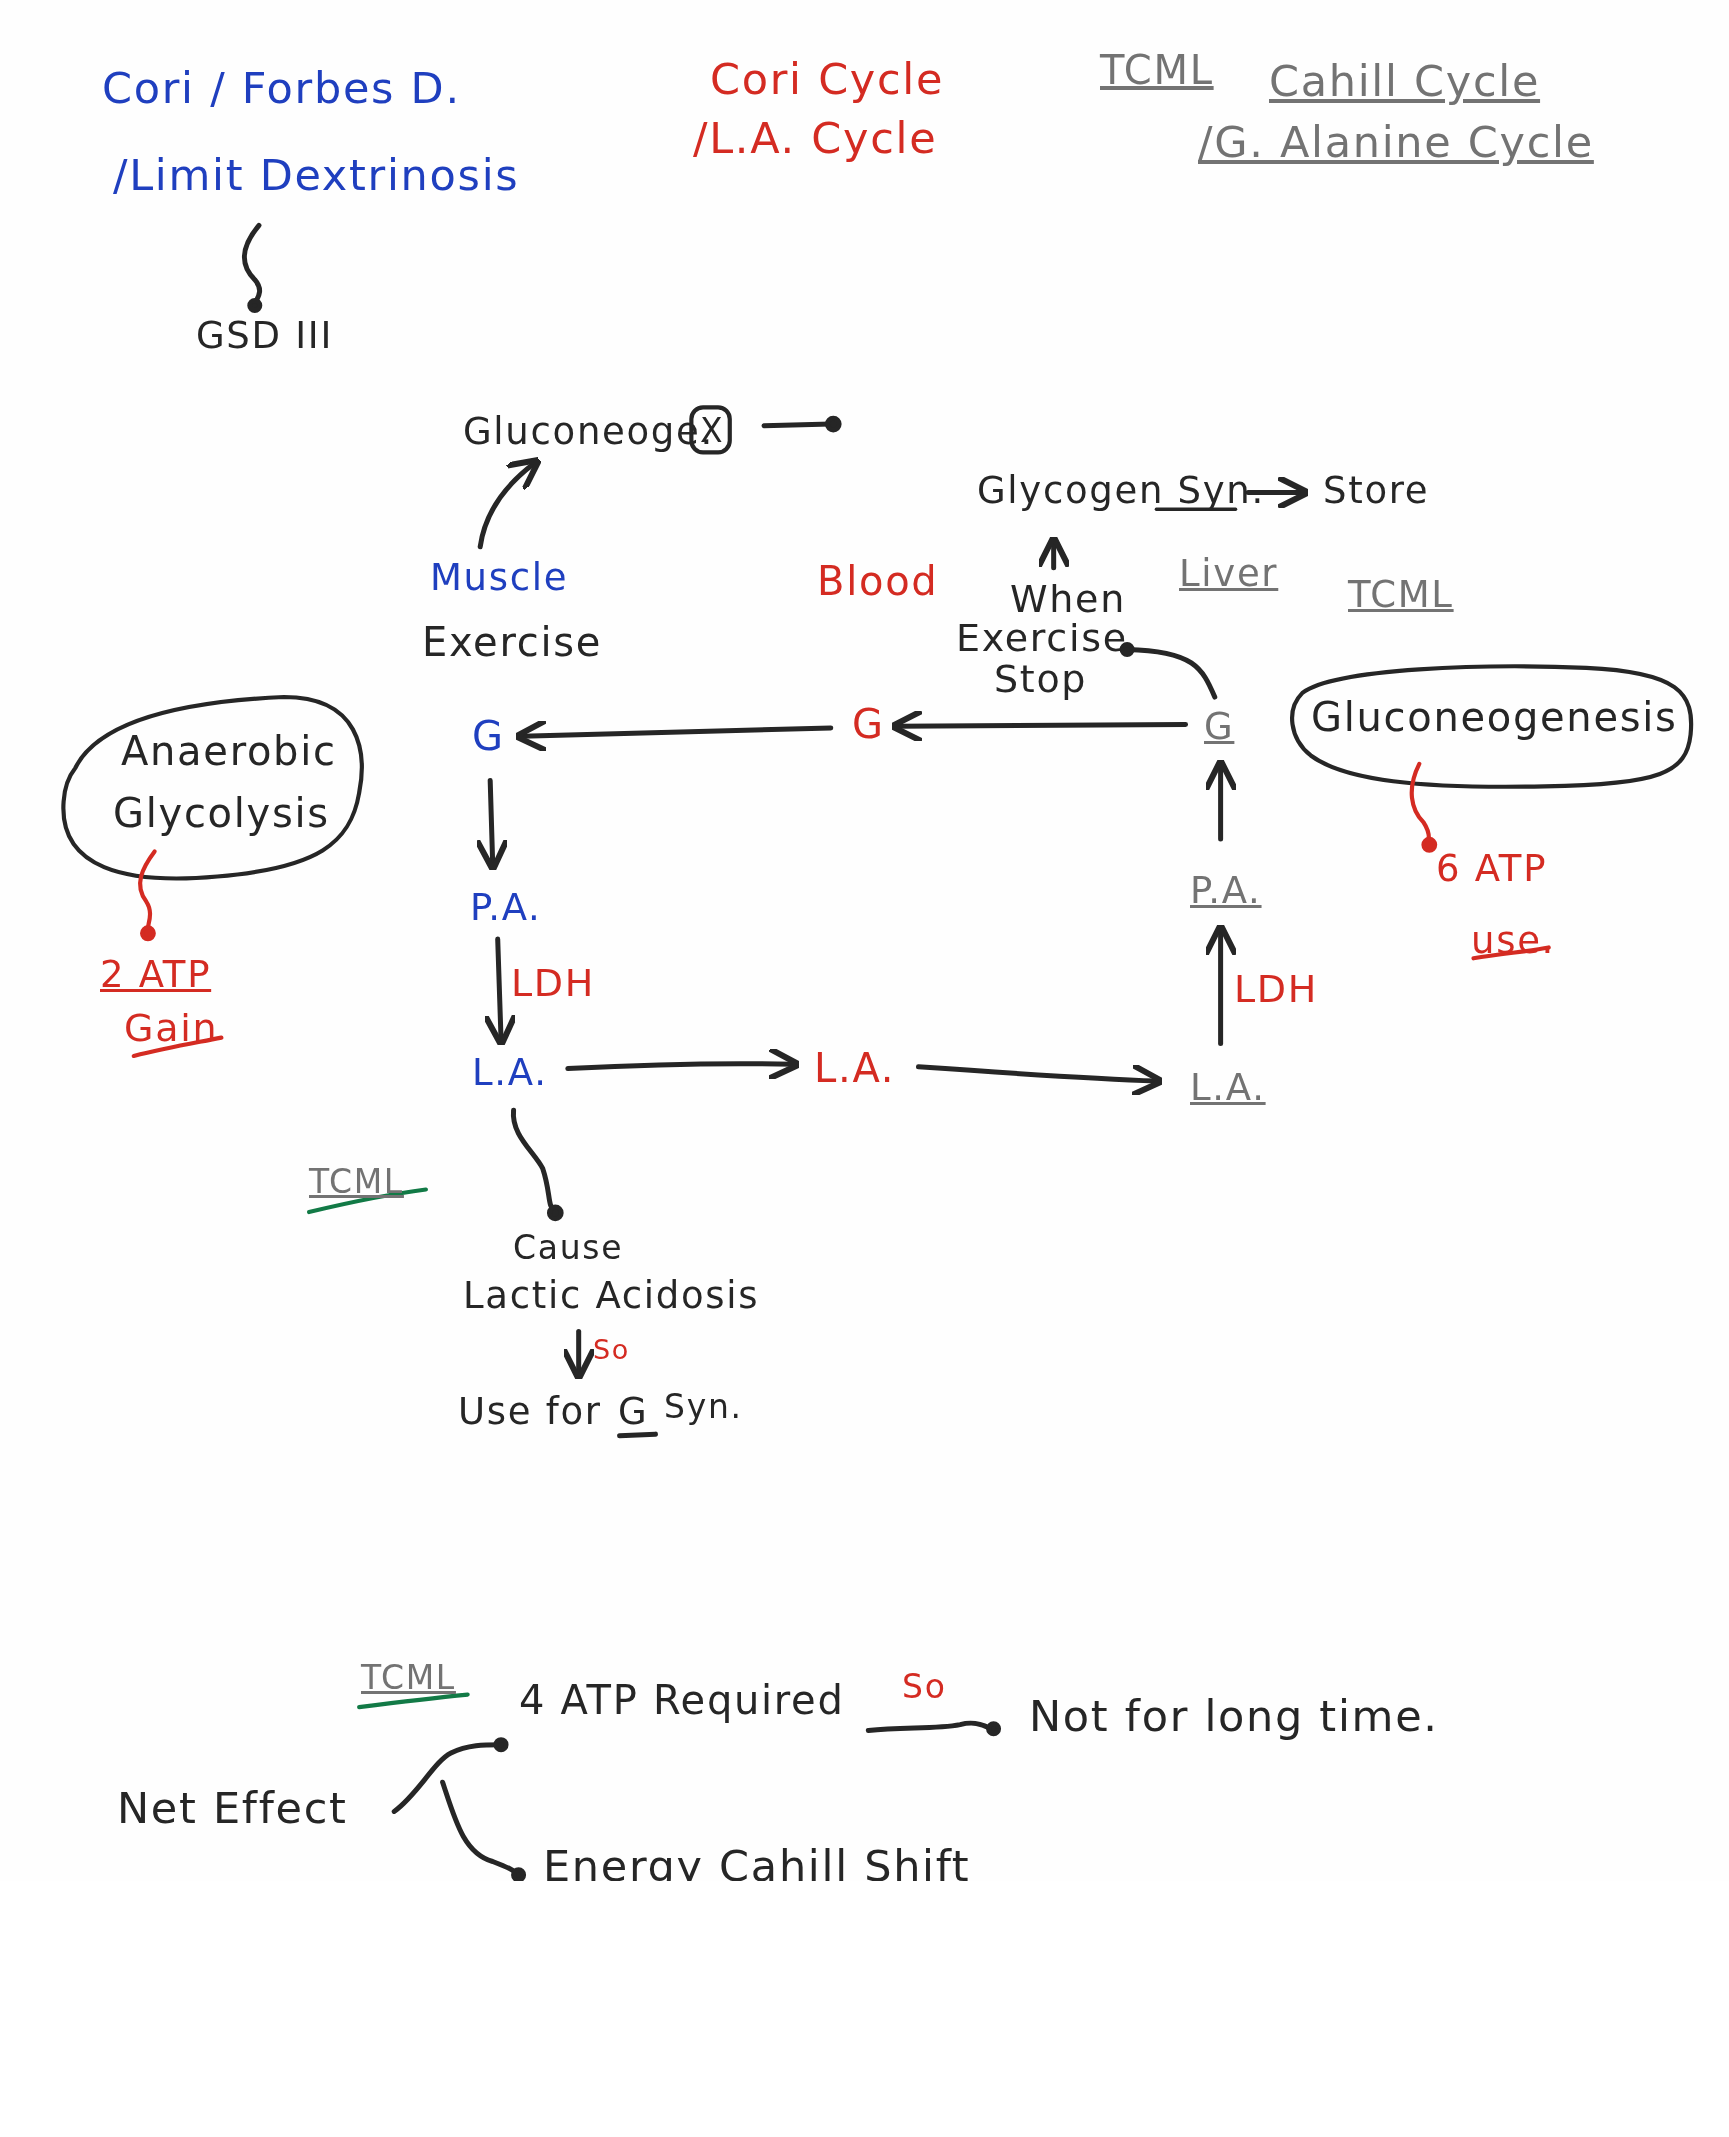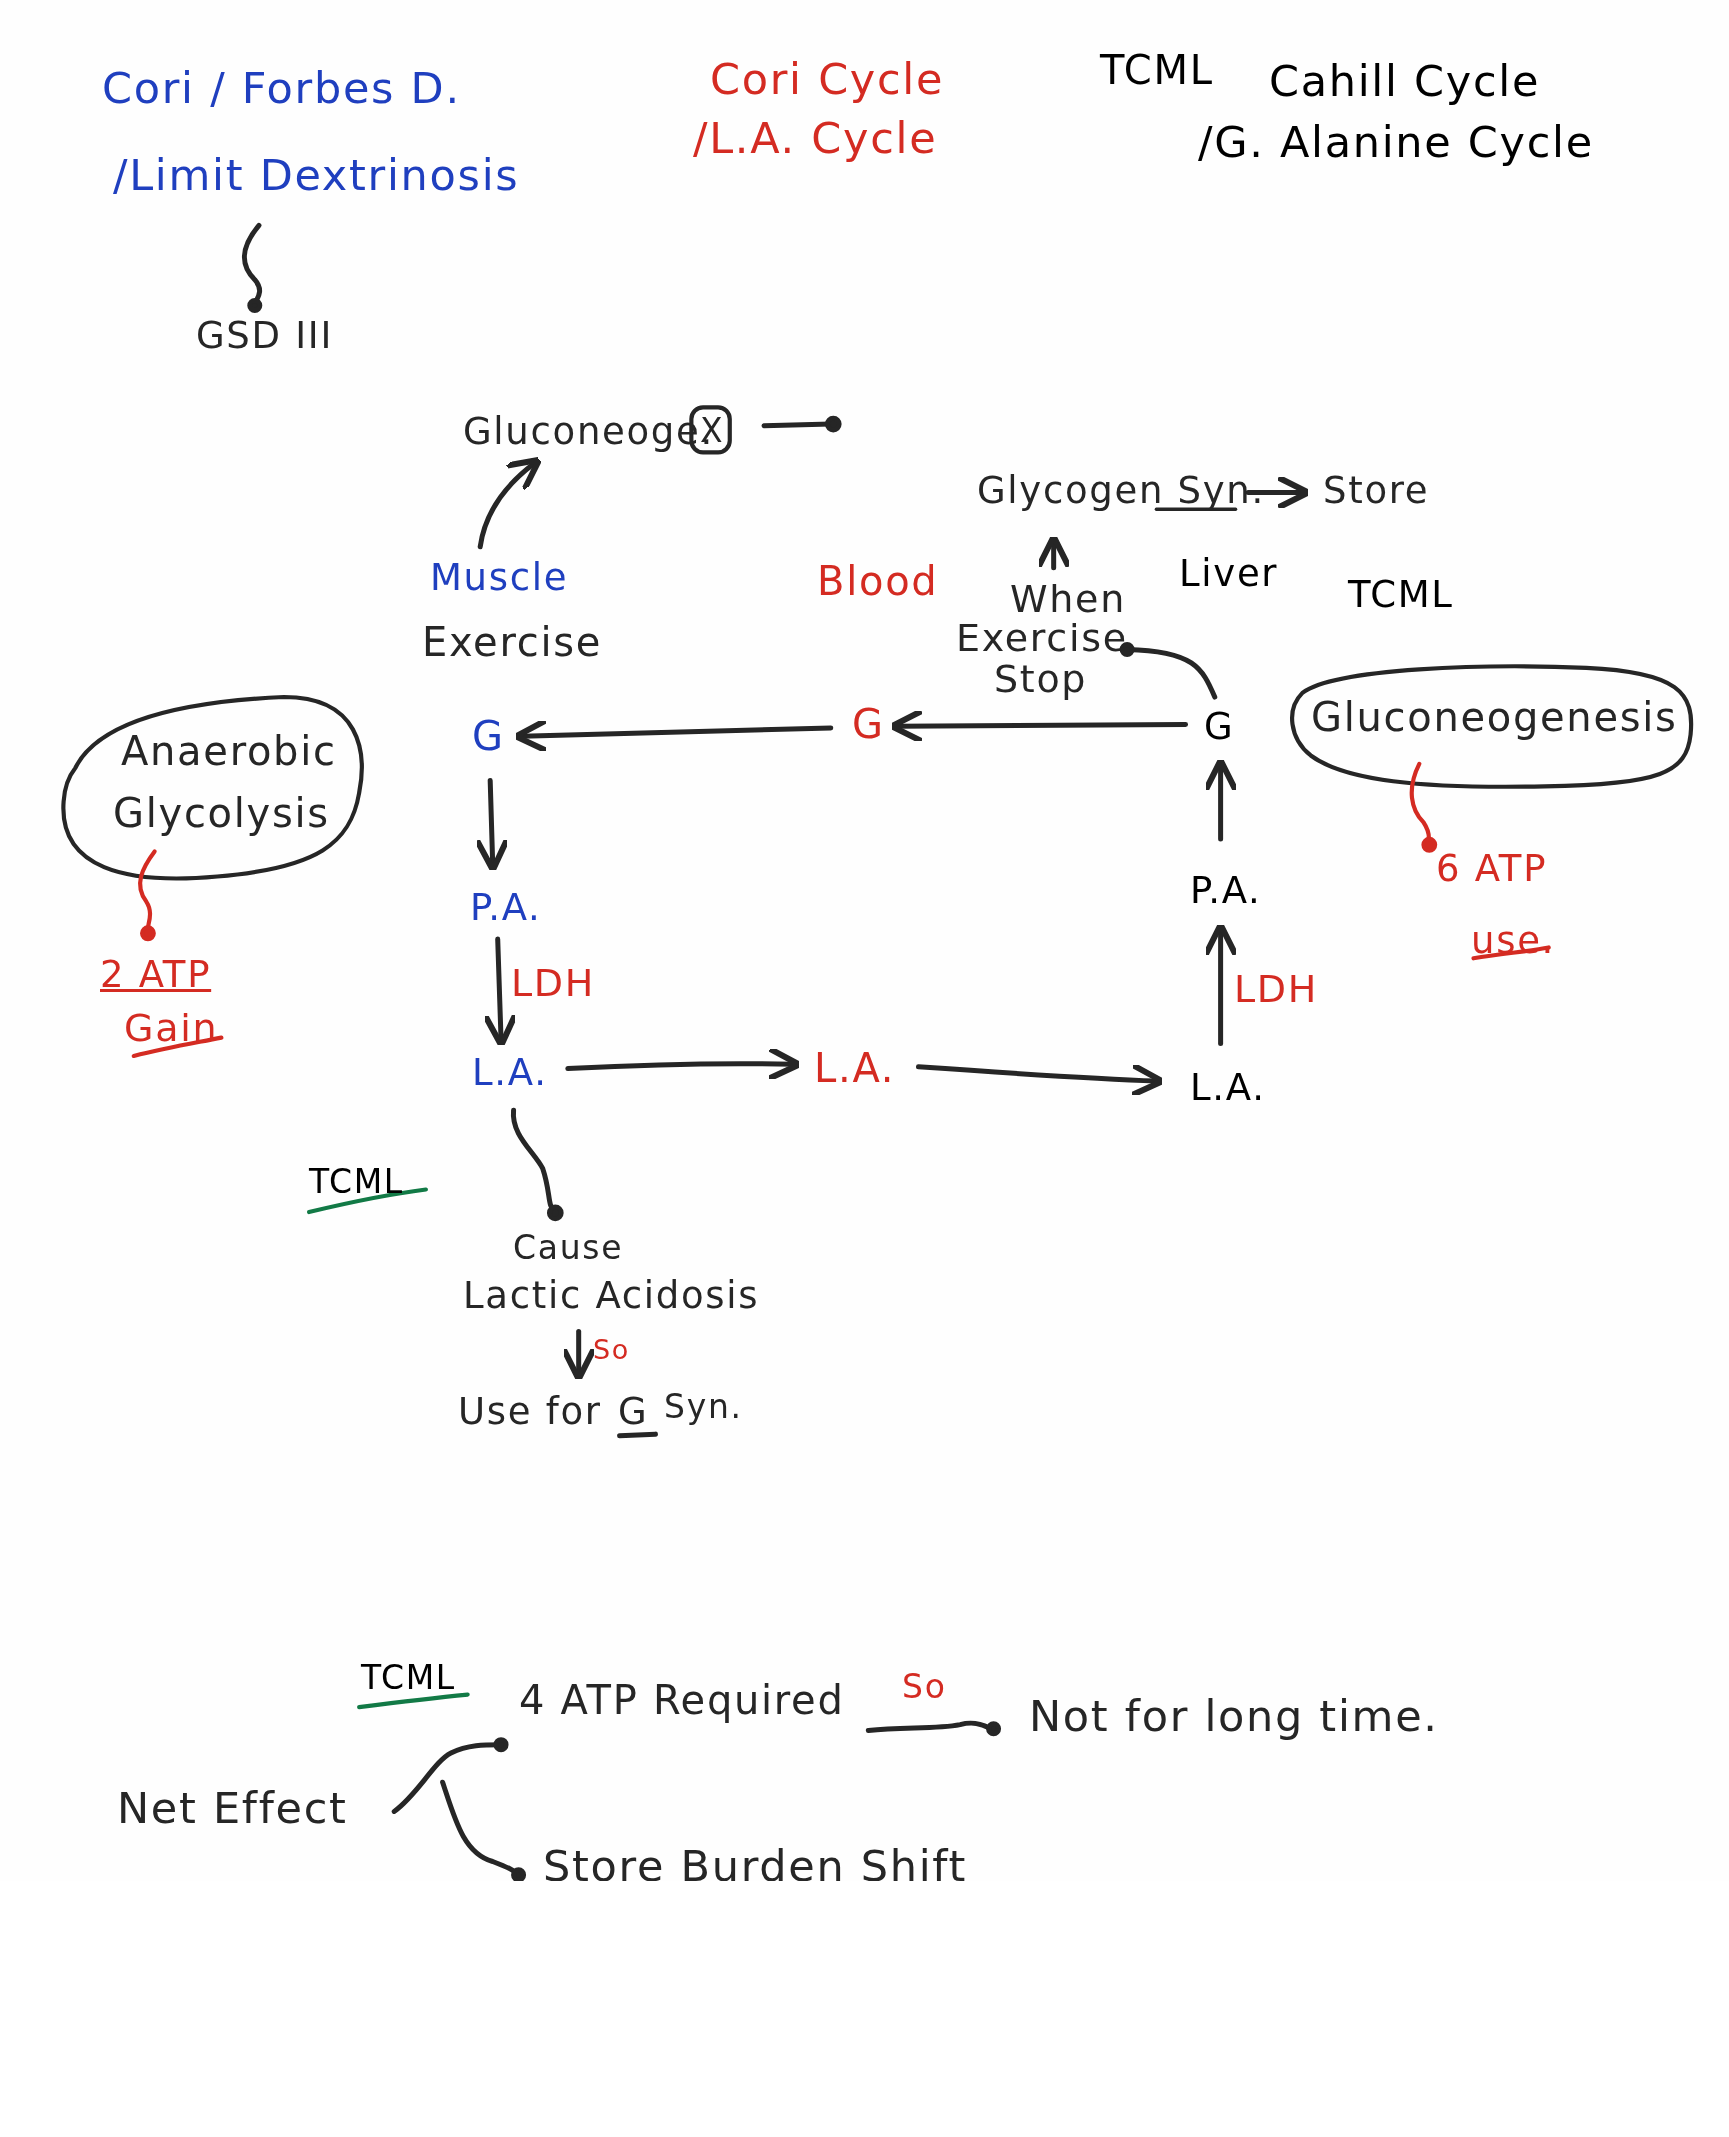--- a/index.html
+++ b/index.html
@@ -1,21 +1,21 @@
 <!DOCTYPE html>
 <html style="font-size:13.4px"><head>
 <meta charset="utf-8">
 <style>
   html,body{margin:0;padding:0;background:#ffffff;}
   #canvas{position:relative;width:1730px;height:1881px;background:#fefefe;overflow:hidden;
     font-family:"DejaVu Sans",sans-serif;color:#262626;}
   .t{position:absolute;white-space:nowrap;line-height:1;letter-spacing:1.7px;}
   .blue{color:#1f3fbf;}
   .red{color:#d42b22;}
-  .green{color:#000000;}
+  .green{color:#737373;text-decoration:underline;}
   .black{color:#262626;}
   .s40{font-size:33px;}
   .s44{font-size:37px;}
   .s48{font-size:40px;}
   .s52{font-size:43px;}
   .s36{font-size:38px;}
   svg#lines{position:absolute;left:0;top:0;width:1730px;height:2137px;}
 </style>
 </head>
 <body>
@@ -163,18 +163,18 @@
   <div class="t red s32" style="left:593px;top:1336px;font-size:27px;">So</div>
   <div class="t black s44" style="left:458px;top:1393px;">Use for</div>
   <div class="t black s44" style="left:618px;top:1393px;">G</div>
   <div class="t black s40" style="left:664px;top:1390px;">Syn.</div>
 
   <div class="t green s40" style="left:361px;top:1661px;">TCML</div>
   <div class="t black s52" style="left:117px;top:1787px;">Net Effect</div>
   <div class="t black s48" style="left:519px;top:1680px;">4 ATP Required</div>
   <div class="t red s40" style="left:902px;top:1670px;">So</div>
   <div class="t black s52" style="left:1029px;top:1695px;">Not for long time.</div>
-  <div class="t black s52" style="left:543px;top:1845px;">Store Burden Shift</div>
+  <div class="t black s52" style="left:543px;top:1845px;">Energy Cahill Shift</div>
   <div class="t black s48" style="left:735px;top:1929px;">Muscle</div>
   <div class="t black s48" style="left:975px;top:1924px;">Liver</div>
 
 </div>
 
 
 </body></html>

